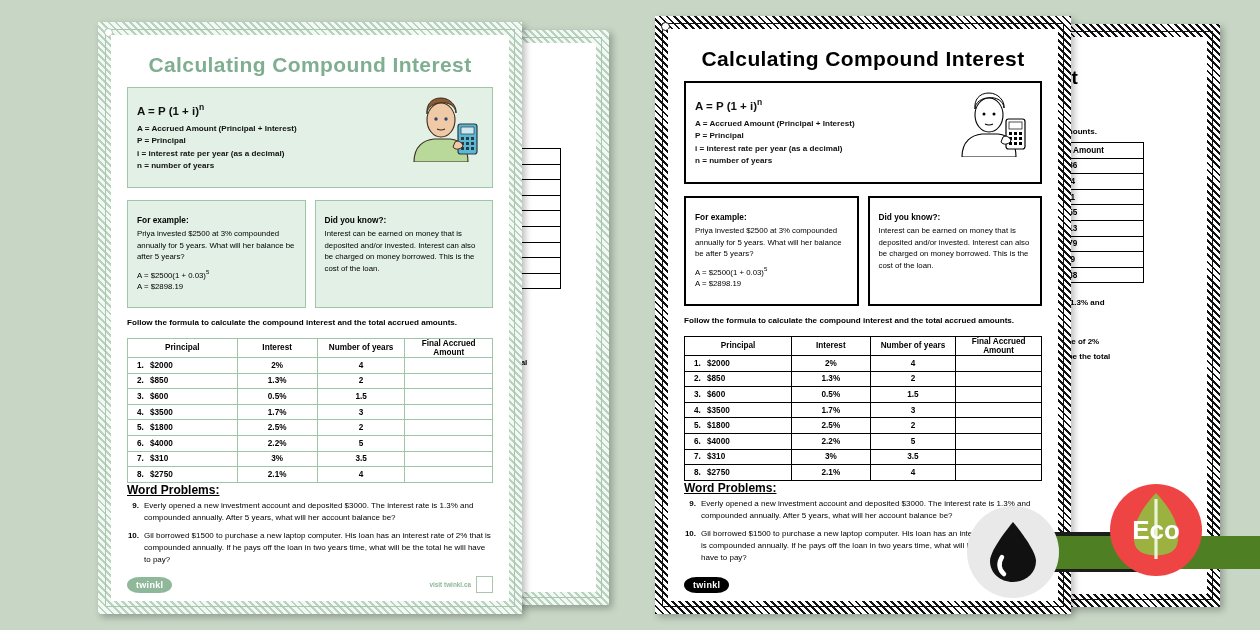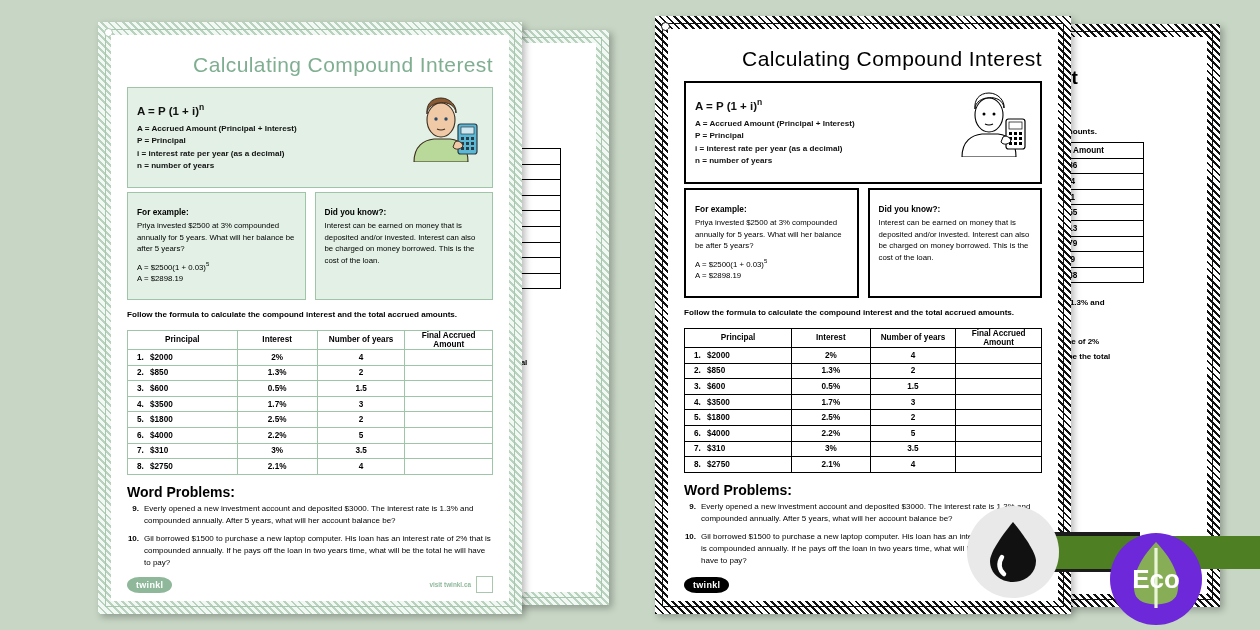--- a/index.html
+++ b/index.html
@@ -39,56 +39,56 @@
 
   
   #sheet-color { left:98px; top:22px; width:424px; height:592px; }
   #sheet-bw    { left:655px; top:16px; width:416px; height:598px; }
   #sheet-back-1{ left:459px; top:30px; width:150px; height:575px; }
   #sheet-back-2{ left:1042px; top:24px; width:178px; height:583px; }
 
   .content { position:absolute; left:16px; right:16px; top:10px; }
 
   .doc-title {
-    text-align:right; font-size:21px; font-weight:normal; letter-spacing:.4px;
+    text-align:center; font-size:21px; font-weight:bold; letter-spacing:.4px;
     margin:8px 0 10px; color:#7fae91;
   }
   .doc-title.bw { color:#000; }
 
   .box { border:1.4px solid #9ec5a8; background:#e2f0e6; padding:14px 9px;
          position:relative; }
   .box.bw { border:2px solid #000; background:#fff; }
 
   .formula { font-size:11.5px; font-weight:bold; color:#111; margin:0 0 6px; }
   .formula sup { font-size:8.5px; }
   .defs { font-size:8.1px; line-height:1.55; color:#111; font-weight:bold; }
   .defs div { white-space:nowrap; }
 
   .kid { position:absolute; right:6px; top:2px; width:86px; height:72px; }
 
-  .two-col { display:flex; gap:9px; margin-top:4px; }
+  .two-col { display:flex; gap:9px; margin-top:12px; }
   .two-col .box { flex:1; }
   .bx-head { font-size:8.3px; font-weight:bold; margin-bottom:3px; }
   .bx-text { font-size:7.8px; line-height:1.5; }
   .bx-text .sp { display:block; height:5px; }
   .bx-text sup { font-size:6px; }
 
   .instruction { font-size:8.1px; font-weight:bold; margin:10px 0 5px; }
   .instruction b { font-weight:bold; }
 
   table.work { width:100%; border-collapse:collapse; table-layout:fixed;margin-top:11px; }
   table.work th, table.work td {
     border:1px solid #9ec5a8; font-size:8.2px; font-weight:bold;
     height:15.6px; text-align:center; padding:0 3px;
   }
   table.work.bw th, table.work.bw td { border:1px solid #000; }
   table.work td.principal { text-align:left; padding-left:9px; }
   table.work td.principal .num { display:inline-block; width:13px; }
 
-  .wp-title { font-size:14px; font-weight:bold; margin:9px 0 3px; }
+  .wp-title { font-size:12px; font-weight:bold; margin:0 0 3px;text-decoration:underline; }
   .wp-item { display:flex; font-size:8px; line-height:1.5; margin-bottom:6px; }
   .wp-num { width:17px; flex:none; text-align:right; padding-right:5px; font-weight:bold; }
   .wp-txt { flex:1; }
 
   
   .footer { position:absolute; left:16px; right:16px; bottom:8px;
             display:flex; align-items:center; justify-content:space-between; }
   .twinkl-logo {
     font-size:9px; font-weight:bold; color:#fff; padding:3px 9px;
     background:#8fb89a; border-radius:14px/9px; letter-spacing:.3px;text-align:center;
@@ -105,21 +105,21 @@
   table.bk th, table.bk td {
     border:1.4px solid #000; font-size:8.2px; font-weight:bold;
     height:15.6px; text-align:left; padding:0 4px; width:82px;
   }
   .bk-wp { font-size:8px; font-weight:bold; margin:14px 0 0 6px; line-height:1.6; }
 
   
   .badge { position:absolute; border-radius:50%; display:flex;
            align-items:center; justify-content:center; }
   #ink-badge { left:967px; top:506px; width:92px; height:92px; background:#e9e9e9; }
-  #eco-badge { left:1110px; top:533px; width:92px; height:92px; background:#6d28d9; }
+  #eco-badge { left:1110px; top:484px; width:92px; height:92px; background:#ef4444; }
   .green-bar { position:absolute; left:1035px; top:536px; width:225px; height:33px;
                background:#4e7f23; }
   .black-bar { position:absolute; left:1030px; top:532px; width:110px; height:40px;
                background:#1c1c1c; }
   .eco-word { position:relative; font-size:26px; font-weight:bold; color:#fff; z-index:3; }
 </style>
 </head>
 <body>
 
 <div class="sheet" id="sheet-back-1">

